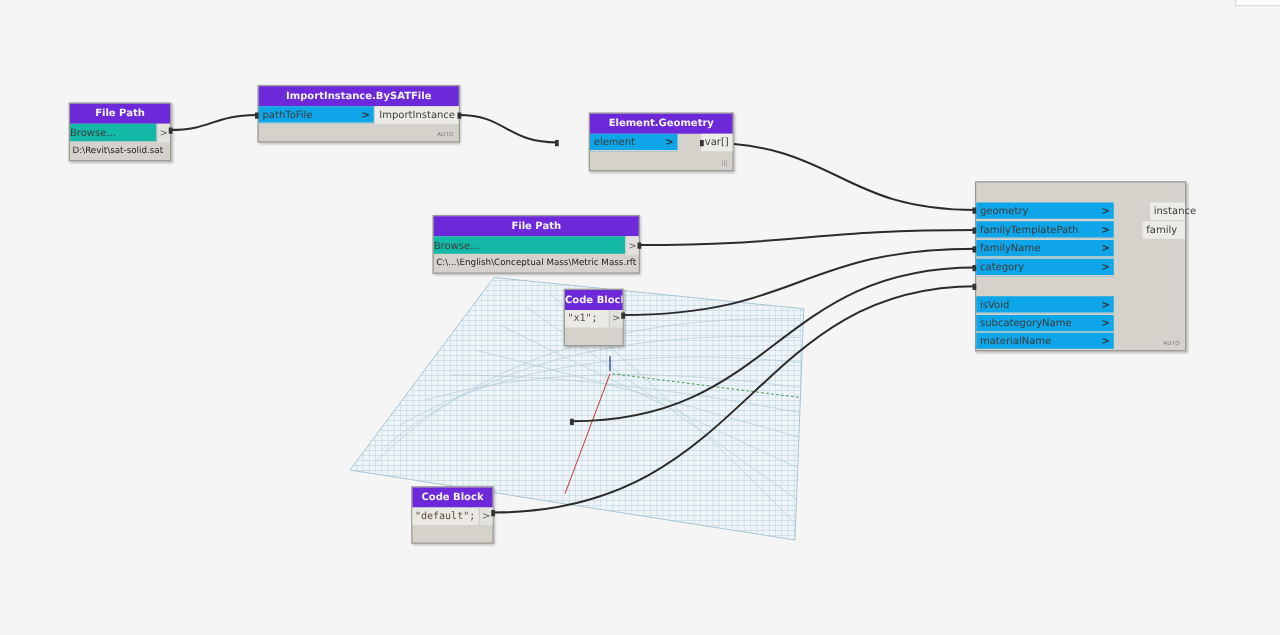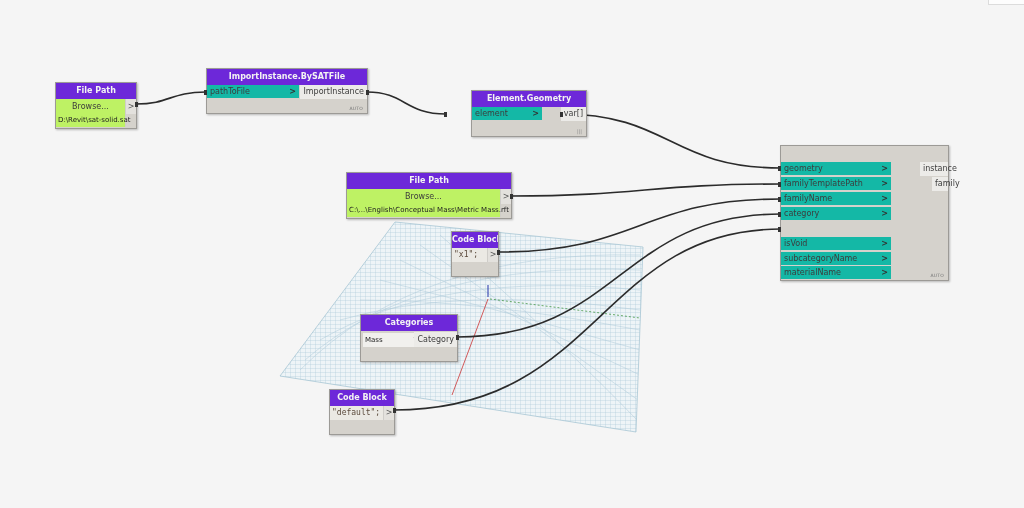--- a/index.html
+++ b/index.html
@@ -23,39 +23,39 @@
     font-size: 8px; color: #3c3c3c;
   }
   .node-header {
     background: #6d28d9; color: #f3f3f3; text-align: center;
     font-weight: bold; font-size: 8px; height: 16px; line-height: 16px;
     white-space: nowrap; overflow: hidden;
   }
   .port-row { position: relative; height: 15px; }
   .port-in {
     position: absolute; left: 0; height: 14px; line-height: 14px;
-    background: #14b8a6; padding-left: 3px; box-sizing: border-box;
+    background: #0ea5e9; padding-left: 3px; box-sizing: border-box;
     border-bottom: 1px solid #d5d2cc;
   }
   .port-chev {
     position: absolute; right: 3px; top: 0; font-weight: bold; font-size: 8px; color: #333;
   }
   .port-out {
     position: absolute; right: 0; height: 14px; line-height: 14px;
     background: #ecebe8; padding: 0 3px; box-sizing: border-box;
   }
   .auto-tag {
     position: absolute; right: 4px; bottom: 2px; font-size: 4.5px; color: #777; letter-spacing: 0.2px;
   }
   .lace-tag {
     position: absolute; right: 4px; bottom: 2px; font-size: 5px; color: #888;
   }
   .browse-btn {
-    position: absolute; left: 0; top: 16px; height: 28px; line-height: 15px;
-    background: #bef264; text-align: center; box-sizing: border-box; border-right: 1px solid #cfcdc9;
+    position: absolute; left: 0; top: 16px; height: 14px; line-height: 15px;
+    background: #14b8a6; text-align: left; box-sizing: border-box; border-right: 1px solid #cfcdc9;
   }
   .browse-out {
     position: absolute; right: 0; top: 16px; width: 10px; height: 15px; line-height: 15px;
     background: #e3e1dd; text-align: center; color: #555;
   }
   .path-text {
     position: absolute; left: 2px; top: 33px; font-size: 7px; color: #222; white-space: nowrap;
   }
   .code-input {
     position: absolute; left: 0; top: 16px; height: 14px; line-height: 14px;
@@ -160,28 +160,20 @@
     <div class="browse-out">&gt;</div>
     <div class="path-text">C:\...\English\Conceptual Mass\Metric Mass.rft</div>
   </div>
 
   <div class="node" style="left:451px; top:231px; width:46px; height:44px;">
     <div class="node-header">Code Block</div>
     <div class="code-input" style="width:36px;">"x1";</div>
     <div class="code-out">&gt;</div>
   </div>
 
-  <div class="node" style="left:360px; top:314px; width:96px; height:46px;">
-    <div class="node-header">Categories</div>
-    <div class="dropdown" style="width:56px;">
-      <span>Mass</span>
-      <span class="caret">˅</span>
-    </div>
-    <div class="port-out" style="top:17px; position:absolute; height:15px; line-height:15px;">Category</div>
-  </div>
 
   <div class="node" style="left:329px; top:389px; width:64px; height:44px;">
     <div class="node-header">Code Block</div>
     <div class="code-input" style="width:54px;">"default";</div>
     <div class="code-out">&gt;</div>
   </div>
 
   <div class="node" style="left:780px; top:145px; width:167px; height:134px;">
     <div style="position:absolute; left:0; top:16px; width:110px;">
       <div class="port-row">
@@ -204,21 +196,21 @@
         </div>
       <div class="port-row">
           <div class="port-in" style="width:110px;"><span>subcategoryName</span><span class="port-chev">&gt;</span></div>
         </div>
     </div>
     <div style="position:absolute; right:0; top:16px; width:34px;">
       <div class="port-row">
           <div class="port-out" style="width:28px;">instance</div>
         </div>
       <div class="port-row">
-          <div class="port-out" style="width:16px;margin-left:40px;">family</div>
+          <div class="port-out" style="width:34px;margin-left:40px;">family</div>
         </div>
     </div>
     <div class="auto-tag">AUTO</div>
   </div>
 
   <div class="pin" style="left:135px; top:102px;"></div>
   <div class="pin" style="left:204px; top:90px;"></div>
   <div class="pin" style="left:366px; top:90px;"></div>
   <div class="pin" style="left:444px; top:112px;"></div>
   <div class="pin" style="left:560px; top:112px;"></div>

